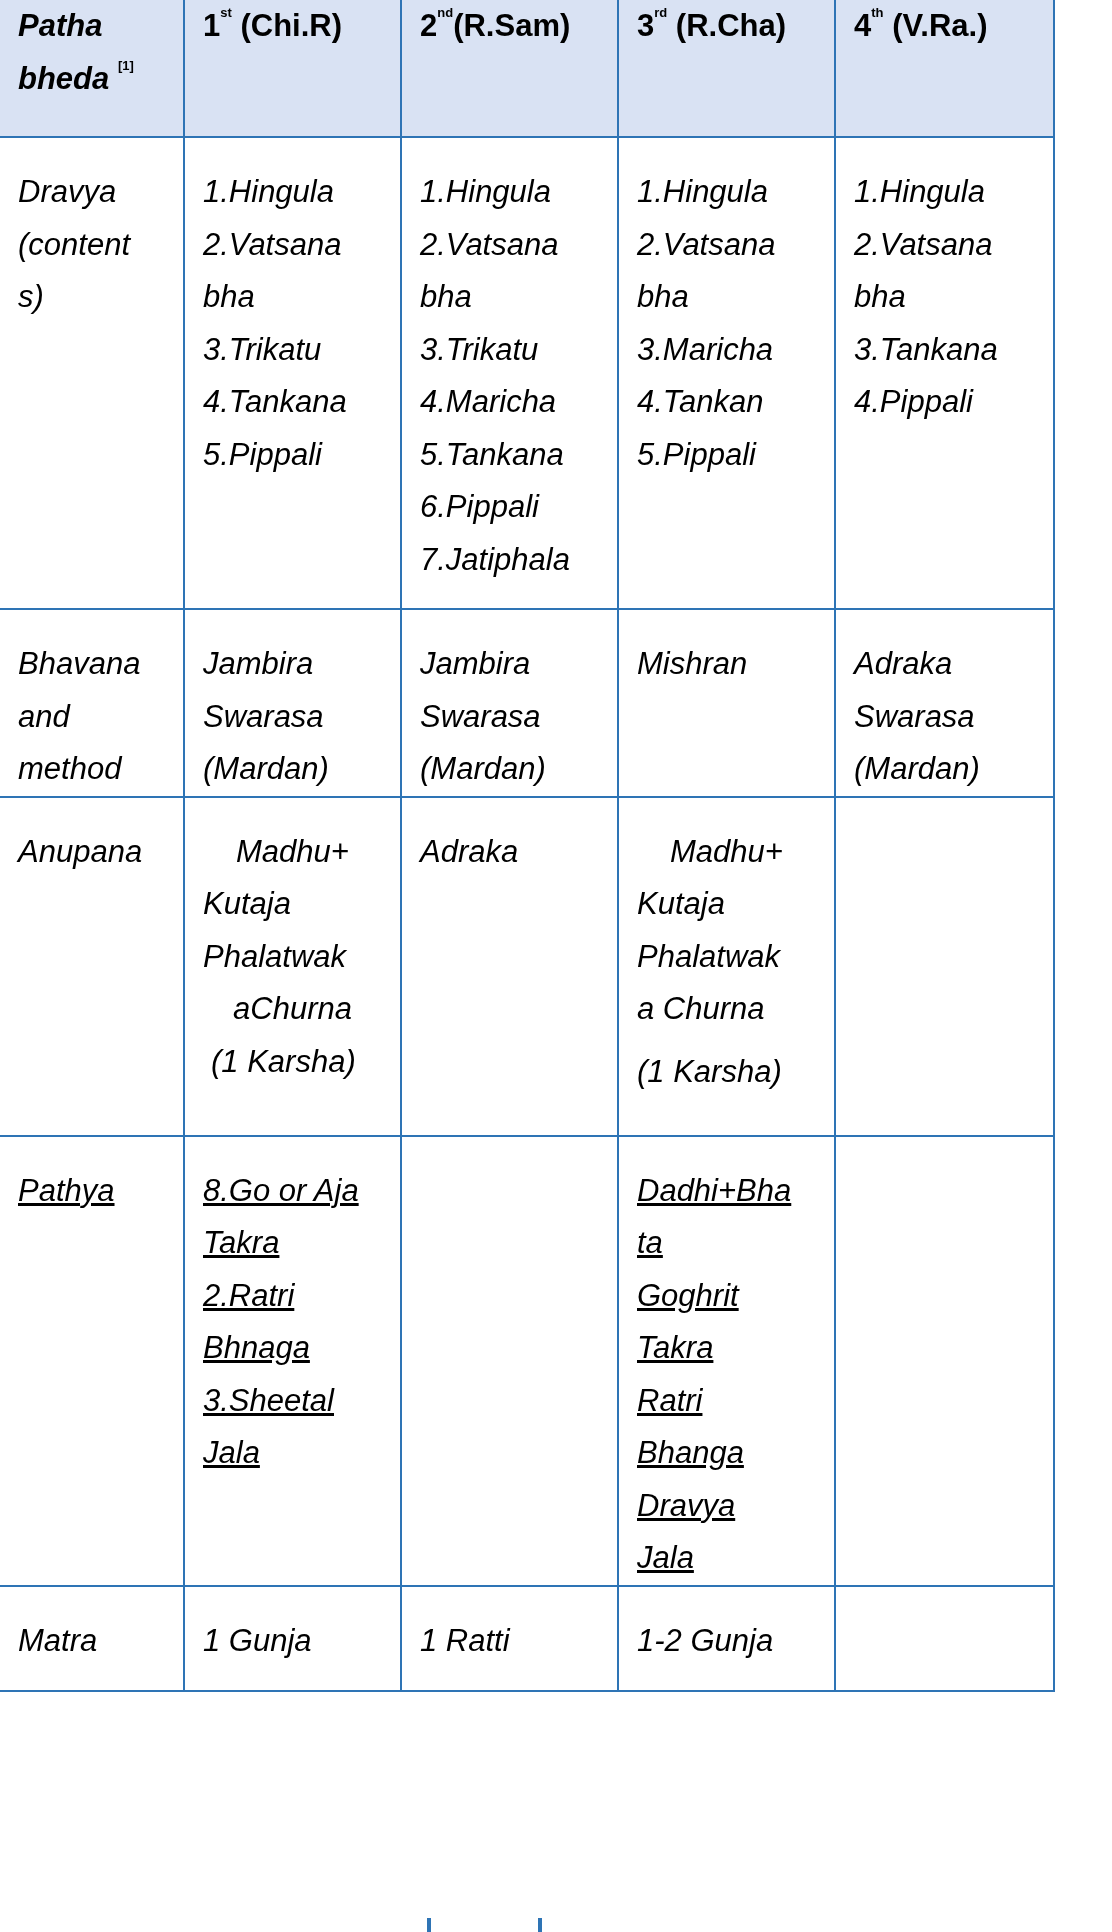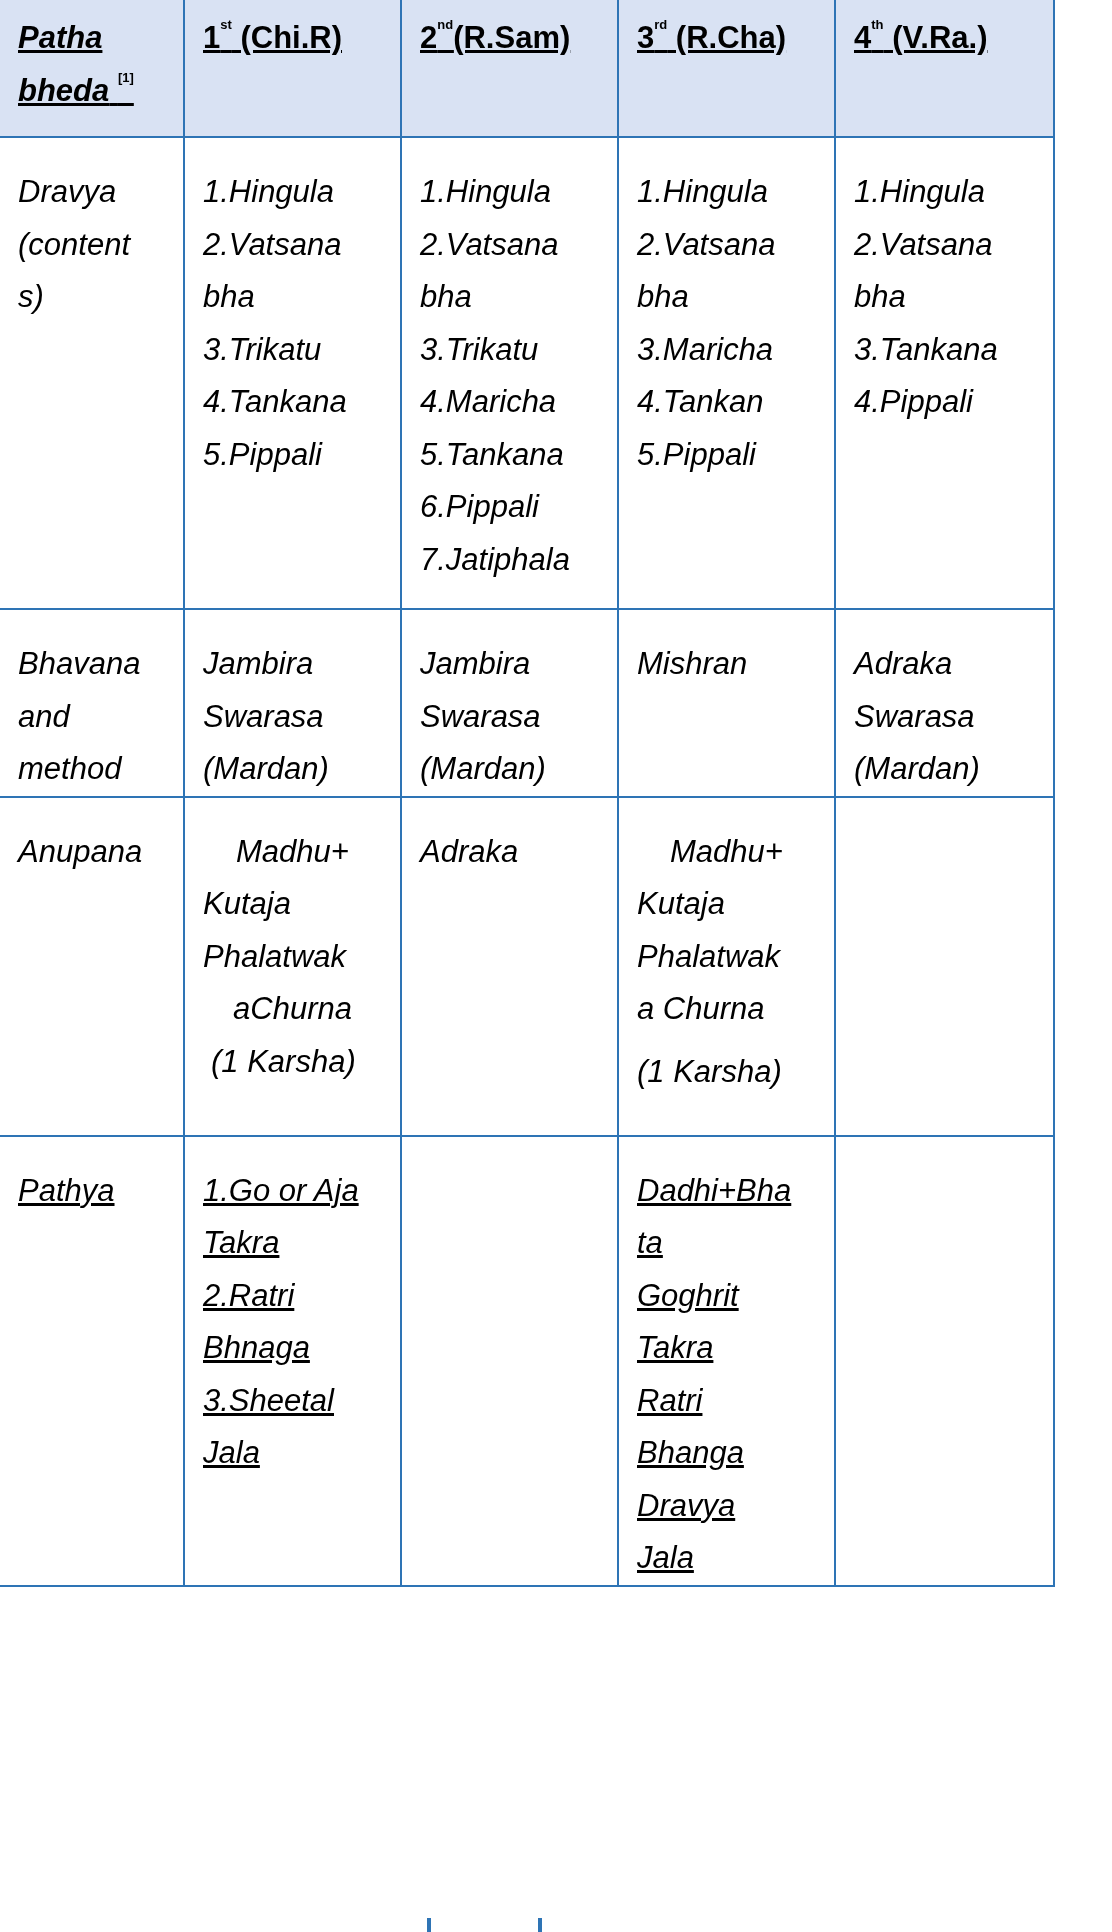--- a/index.html
+++ b/index.html
@@ -30,22 +30,21 @@
       padding: 0 18px;
       font-size: 31px;
       line-height: 52.5px;
       font-style: italic;
       font-weight: normal;
     }
     table.patha th {
       background: #d9e2f3;
       font-style: normal;
       font-weight: bold;
-      padding-top: 12px;
-      text-decoration: underline;
+      padding-top: 0;
     }
     table.patha th.first {
       font-style: italic;
     }
     table.patha th sup, table.patha th .sup {
       font-size: 13px;
       vertical-align: top;
       line-height: 30px;
       position: relative;
       top: -2px;
@@ -214,41 +213,56 @@
         <span class="line" style="margin-top:-14px">(1 Karsha)</span>
       </td>
       <td></td>
     </tr>
 
     <tr class="row-pathya">
       <td>
         <span class="line">Pathya</span>
       </td>
       <td>
-        <span class="line">1.Go or Aja</span>
+        <span class="line">8.Go or Aja</span>
         <span class="line">Takra</span>
         <span class="line">2.Ratri</span>
         <span class="line">Bhnaga</span>
         <span class="line">3.Sheetal</span>
         <span class="line">Jala</span>
       </td>
       <td></td>
       <td>
         <span class="line">Dadhi+Bha</span>
         <span class="line">ta</span>
         <span class="line">Goghrit</span>
         <span class="line">Takra</span>
         <span class="line">Ratri</span>
         <span class="line">Bhanga</span>
         <span class="line">Dravya</span>
         <span class="line">Jala</span>
       </td>
       <td></td>
     </tr>
 
+    <tr class="row-matra">
+      <td>
+        <span class="line">Matra</span>
+      </td>
+      <td>
+        <span class="line">1 Gunja</span>
+      </td>
+      <td>
+        <span class="line">1 Ratti</span>
+      </td>
+      <td>
+        <span class="line">1-2 Gunja</span>
+      </td>
+      <td></td>
+    </tr>
 
   </tbody>
 </table>
 
 <div class="footer-marks">
   <span class="mark" style="left:427px"></span>
   <span class="mark" style="left:538px"></span>
 </div>
 
 </body></html>

